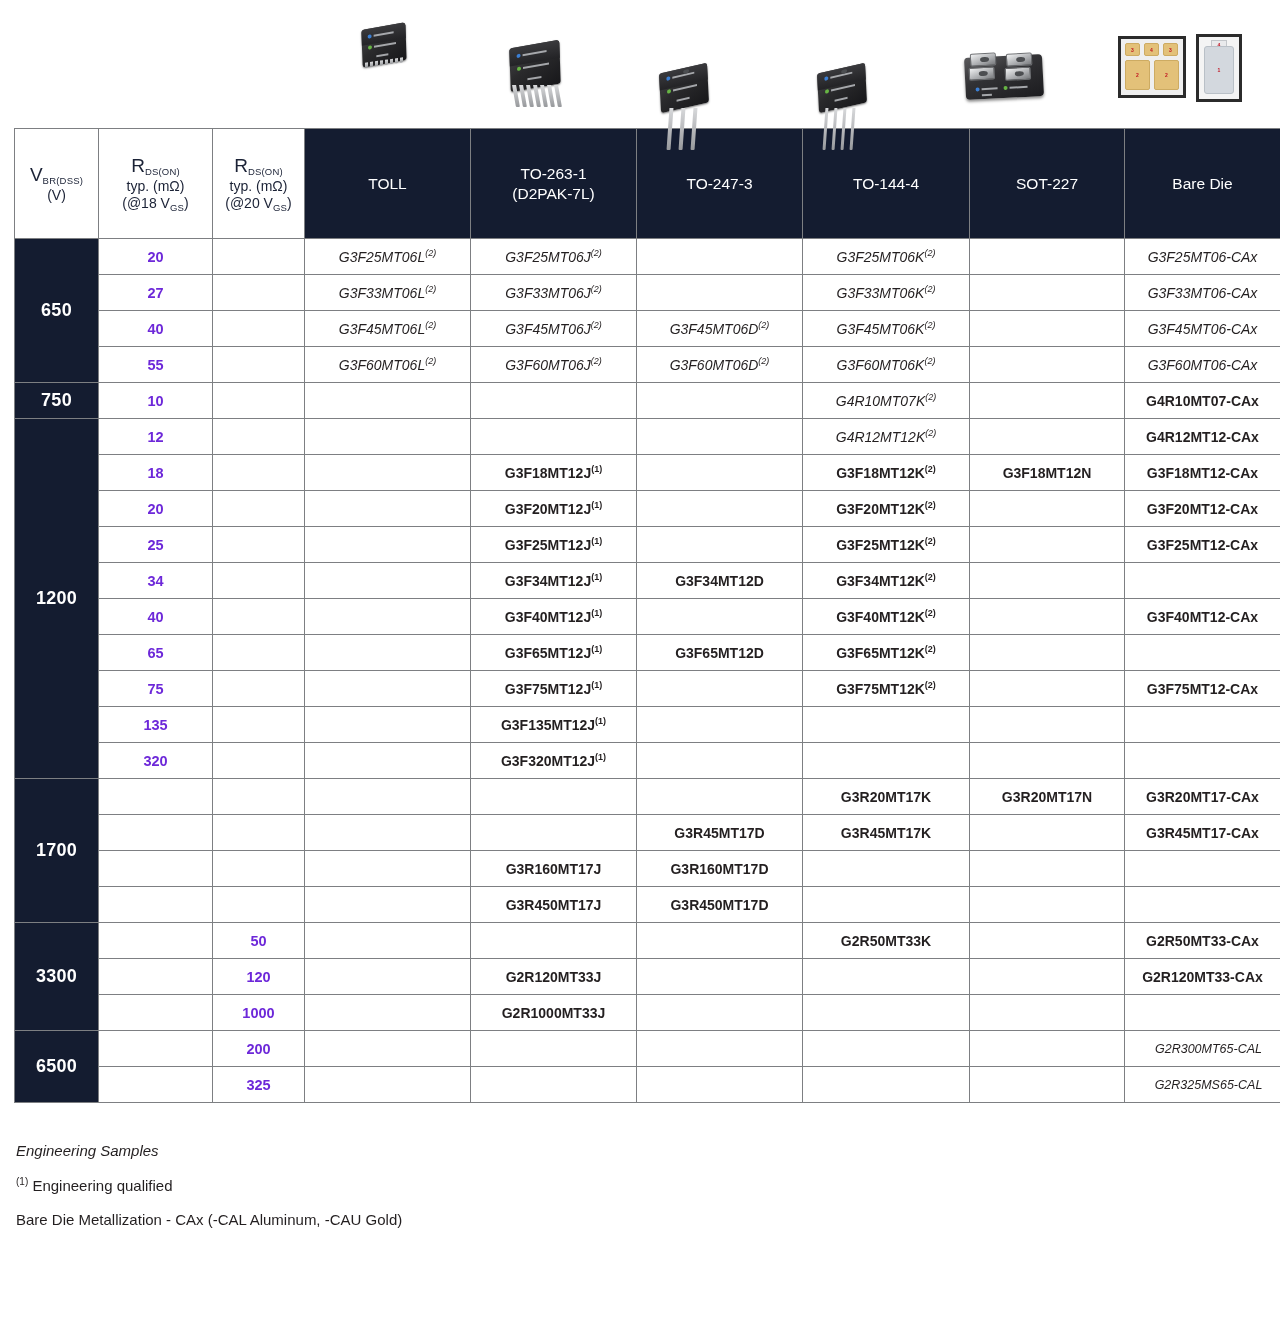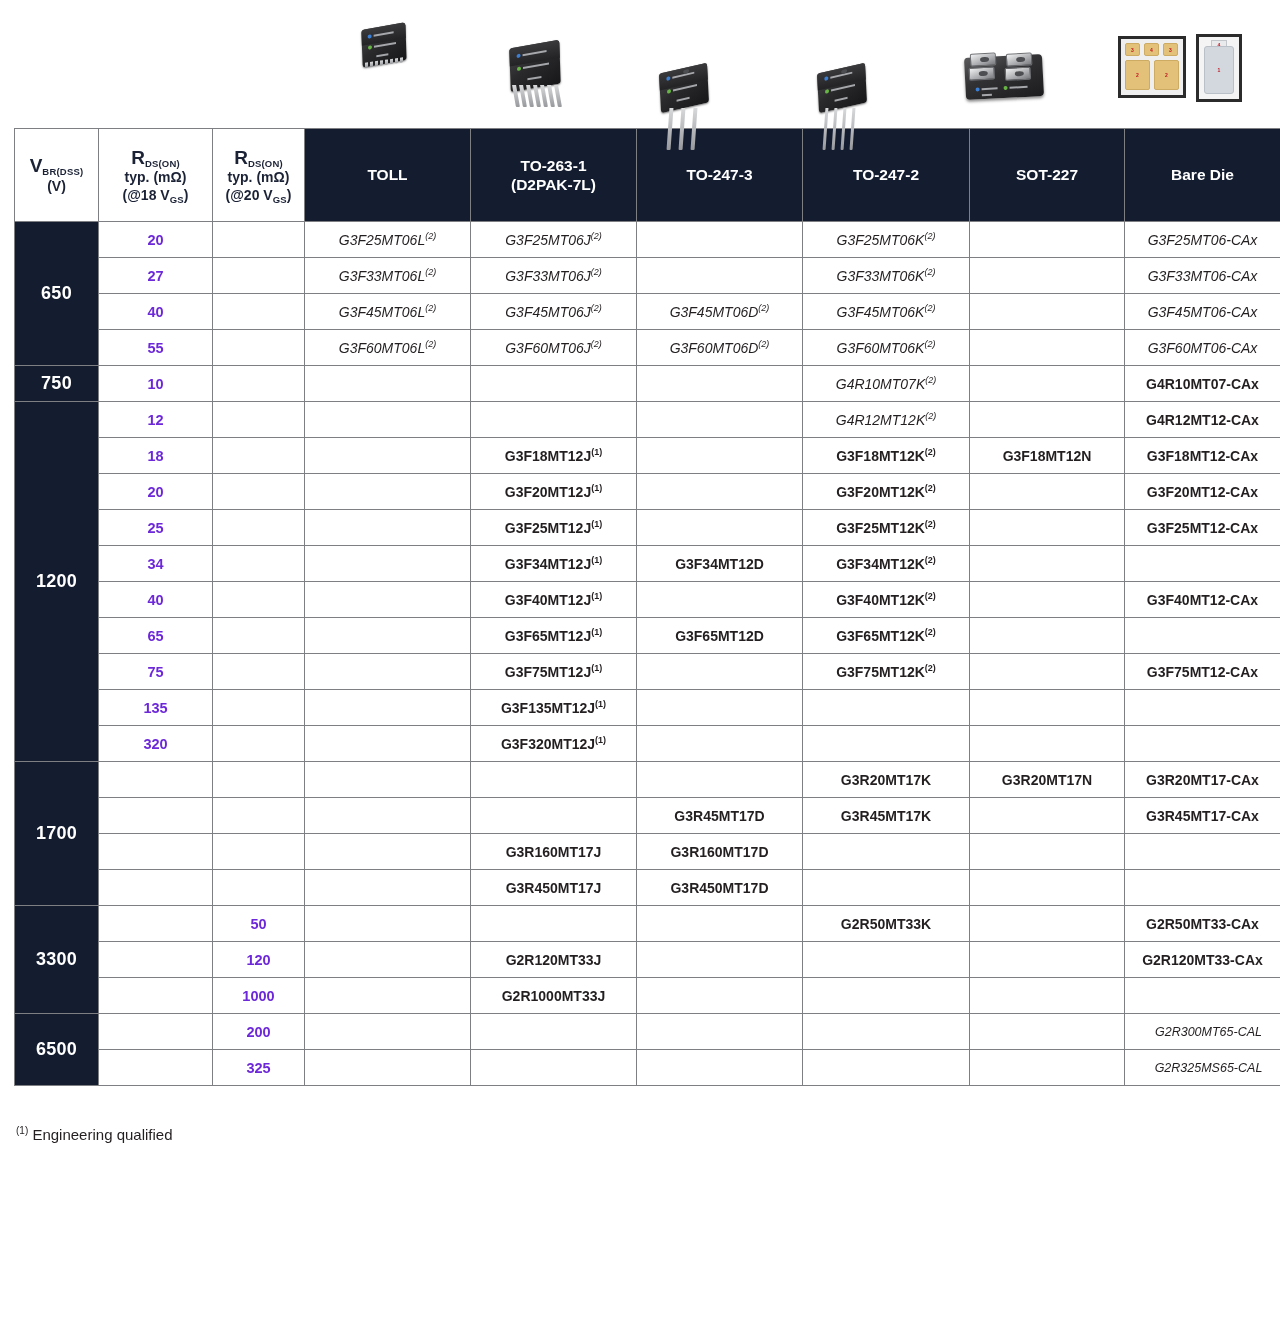--- a/index.html
+++ b/index.html
@@ -120,23 +120,23 @@
 
   table.matrix th, table.matrix td {
     border: 1px solid #7d7f82;
     padding: 0;
     text-align: center;
     vertical-align: middle;
   }
 
   
   thead th {
-    height: 93px;
+    height: 110px;
     font-size: 15px;
-    font-weight: bold;
+    font-weight: normal;
     line-height: 1.25;
   }
   th.hd-white {
     background: #ffffff;
     color: #1b2236;
     font-size: 14px;
     border-color: #6e7074;
   }
   th.hd-dark {
     background: #141c30;
@@ -351,21 +351,21 @@
         <span>(@18 V</span><span class="sub">GS</span><span>)</span>
       </th>
       <th class="hd-white">
         <span class="hdr-big">R</span><span class="sub">DS(ON)</span><br>
         <span>typ. (mΩ)</span><br>
         <span>(@20 V</span><span class="sub">GS</span><span>)</span>
       </th>
       <th class="hd-dark"><span>TOLL</span></th>
       <th class="hd-dark"><span>TO-263-1</span><br><span>(D2PAK-7L)</span></th>
       <th class="hd-dark"><span>TO-247-3</span></th>
-      <th class="hd-dark"><span>TO-247-2</span></th>
+      <th class="hd-dark"><span>TO-144-4</span></th>
       <th class="hd-dark"><span>SOT-227</span></th>
       <th class="hd-dark"><span>Bare Die</span></th>
     </tr>
   </thead>
   <tbody id="matrix-body">
         <tr>
           <td class="vgroup" rowspan="4">650</td>
           <td class="rds">20</td>
           <td class="rds"></td>
           <td class="part eng"><span>G3F25MT06L</span><sup class="fn">(2)</sup></td>
@@ -608,17 +608,19 @@
           <td class="part small"><span></span></td>
           <td class="part small"><span></span></td>
           <td class="part small"><span></span></td>
           <td class="part small"><span>G2R325MS65-CAL</span></td>
         </tr>
       </tbody>
 </table>
 </div>
 
 <div id="notes">
+  <div class="line eng-samples">Engineering Samples</div>
   <div class="line">
     <sup>(1)</sup>
     <span>Engineering qualified</span>
   </div>
+  <div class="line">Bare Die Metallization - CAx (-CAL Aluminum, -CAU Gold)</div>
 </div>
 
 </body></html>

